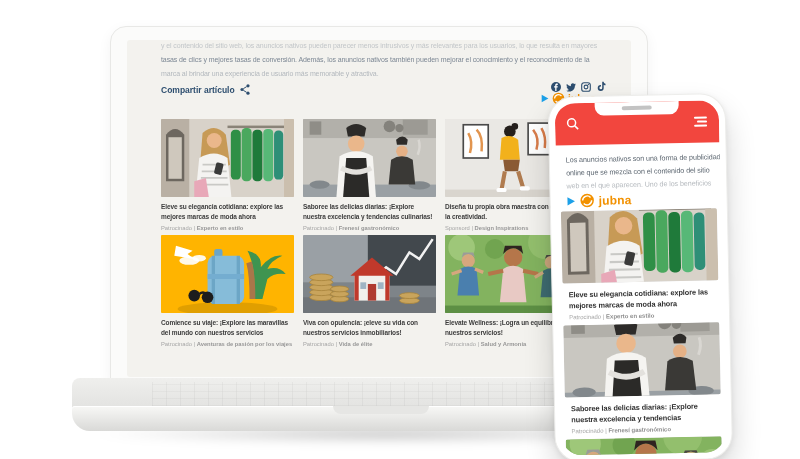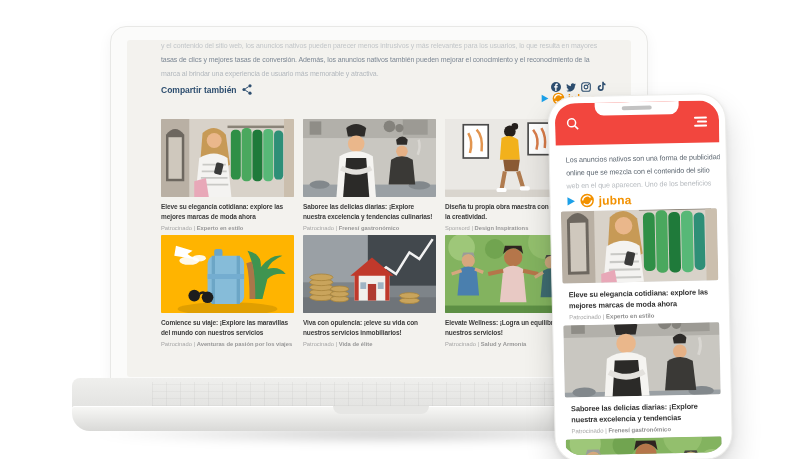--- a/index.html
+++ b/index.html
@@ -92,21 +92,21 @@
 <div class="base-shadow"></div>
 
 <div class="laptop-screen">
   <div class="screen-content">
 
     <div class="para-line fade1" style="top:2px">y el contenido del sitio web, los anuncios nativos pueden parecer menos intrusivos y más relevantes para los usuarios, lo que resulta en mayores</div>
     <div class="para-line" style="top:16px">tasas de clics y mejores tasas de conversión. Además, los anuncios nativos también pueden mejorar el conocimiento y el reconocimiento de la</div>
     <div class="para-line fade3" style="top:30px">marca al brindar una experiencia de usuario más memorable y atractiva.</div>
 
     <div class="share-row">
-      <span>Compartir también</span>
+      <span>Compartir artículo</span>
       <svg width="10" height="11" viewBox="0 0 10 11">
         <g fill="#2d4e6f">
             <circle cx="8" cy="1.8" r="1.6"></circle>
             <circle cx="2" cy="5.5" r="1.6"></circle>
             <circle cx="8" cy="9.2" r="1.6"></circle>
           </g>
         <path d="M3.3 4.7 6.7 2.6M3.3 6.3 6.7 8.4" stroke="#2d4e6f" stroke-width="1" class="stroke-none"></path>
       </svg>
     </div>
 

